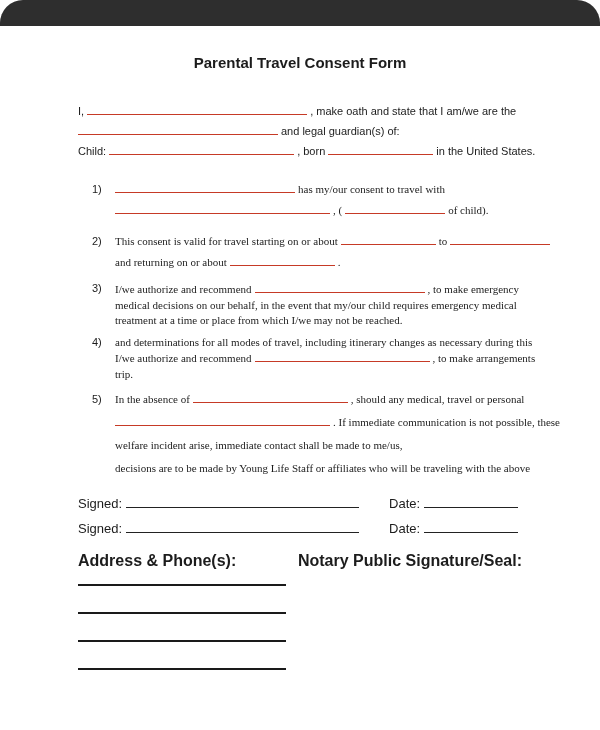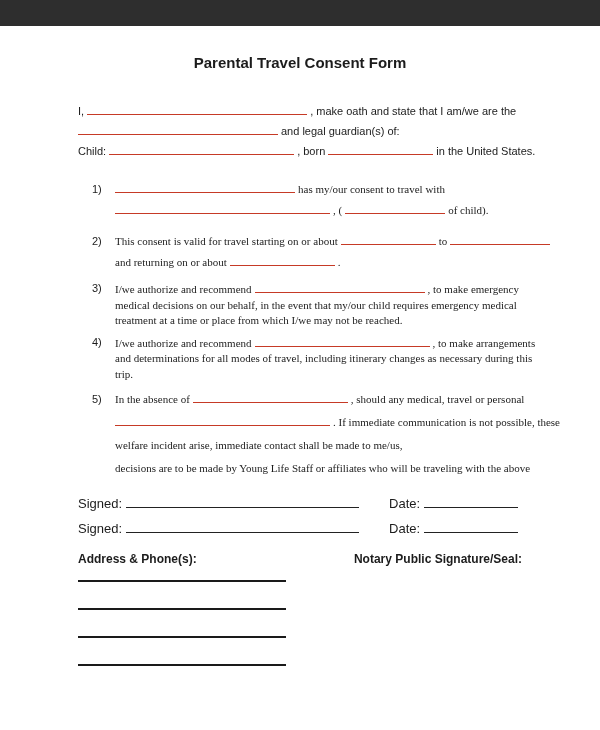--- a/index.html
+++ b/index.html
@@ -9,20 +9,21 @@
   }
   html,body{margin:0;padding:0;background:#ffffff;}
   .canvas{
     position:relative;
     width:600px;height:730px;
     background:#ffffff;
     overflow:hidden;
     font-family:"Liberation Sans","DejaVu Sans",sans-serif;
     color:var(--ink);
     box-sizing:border-box;
+    border-radius:23px;
   }
   .topbar{
     width:600px;height:26px;
     background:var(--topbar);
   }
   .page{
     padding:28px 78px 0 78px;
     box-sizing:border-box;
   }
   h1.title{
@@ -63,21 +64,21 @@
     margin-bottom:10px;
     white-space:nowrap;
   }
   .sigrow .sigline{width:268px;margin:0 4px;}
   .sigrow .datelabel{margin-left:26px;}
   .sigrow .dateline{width:108px;margin:0 4px;}
   .footrow{
     display:flex;
     justify-content:space-between;
     margin-top:16px;
-    font-size:12px;
+    font-size:16px;
     font-weight:bold;
     align-items:center;
   }
   .addr-lines{margin-top:14px;}
   .addr-line{
     width:208px;
     height:0;
     border-bottom:2px solid #1a1a1a;
     margin-bottom:26px;
   }
@@ -135,24 +136,24 @@
           <span>I/we authorize and recommend</span><span class="blank" style="width:170px"></span><span>, to make emergency</span>
         </span>
         <span class="vline">medical decisions on our behalf, in the event that my/our child requires emergency medical</span>
         <span class="vline">treatment at a time or place from which I/we may not be reached.</span>
       </span>
     </div>
 
     <div class="item tight mb6">
       <span class="num">4)</span>
       <span class="itext">
+        <span class="vline">and determinations for all modes of travel, including itinerary changes as necessary during this</span>
         <span class="vline">
           <span>I/we authorize and recommend</span><span class="blank" style="width:175px"></span><span>, to make arrangements</span>
         </span>
-        <span class="vline">and determinations for all modes of travel, including itinerary changes as necessary during this</span>
         <span class="vline">trip.</span>
       </span>
     </div>
 
     <div class="item loose">
       <span class="num">5)</span>
       <span class="itext">
         <span class="vline">
           <span>In the absence of</span><span class="blank" style="width:155px"></span><span>, should any medical, travel or personal</span>
         </span>

